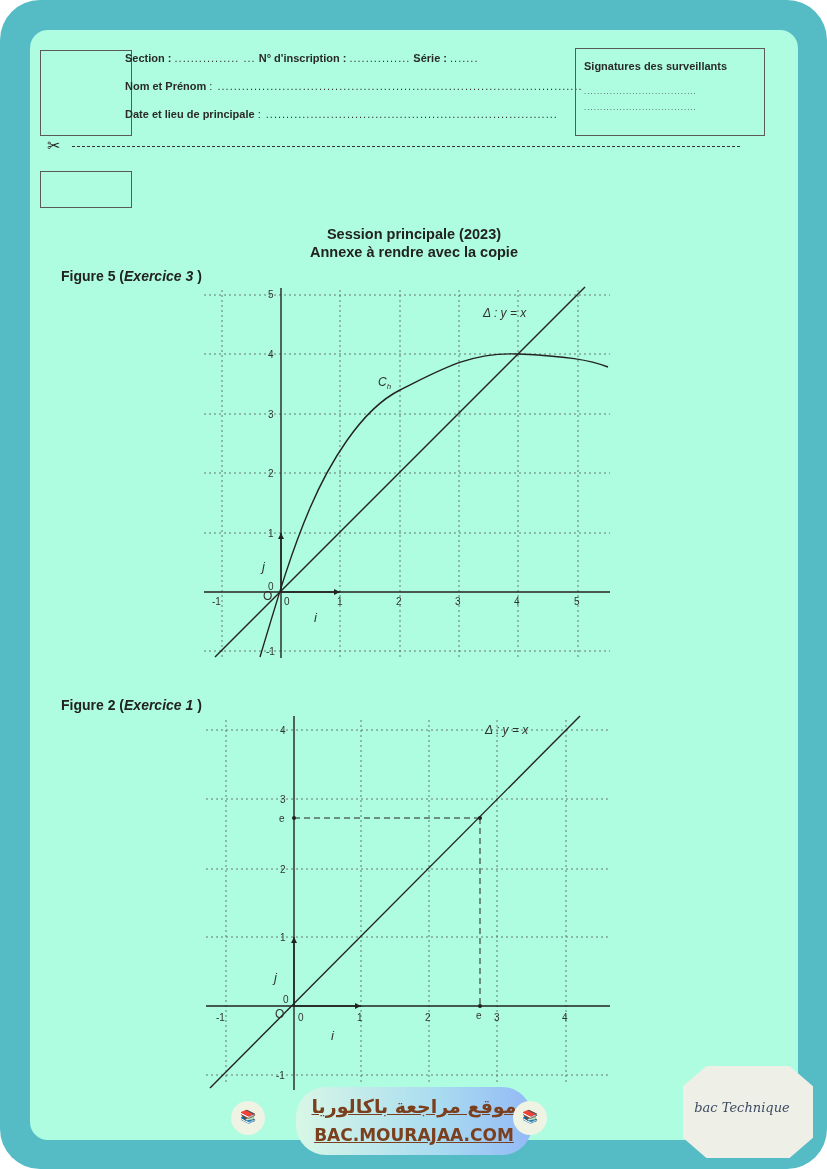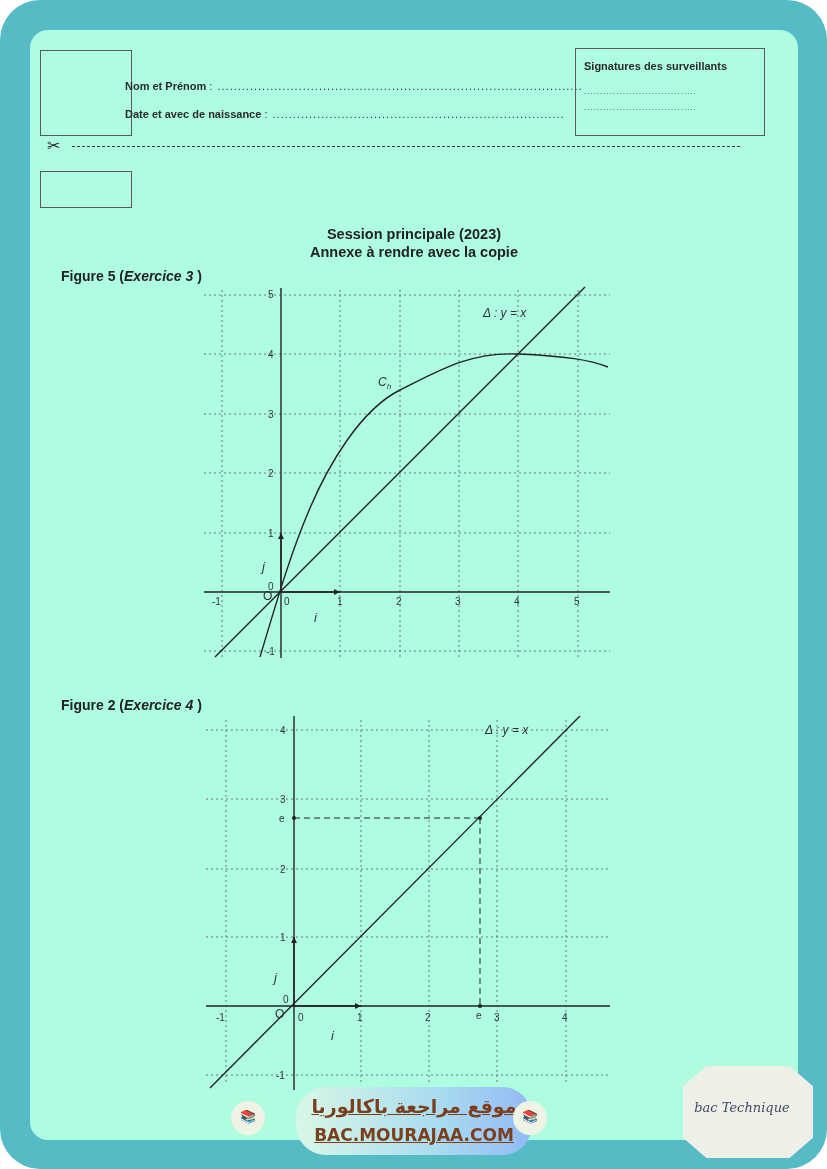--- a/index.html
+++ b/index.html
@@ -24,26 +24,34 @@
   .badge{position:absolute;left:683px;top:1066px;width:130px;height:92px;background:#eeefe6;clip-path:polygon(18% 0,82% 0,100% 22%,100% 78%,82% 100%,18% 100%,0 78%,0 22%);}
   .badge span{position:absolute;left:0;width:118px;top:34px;text-align:center;font-family:"DejaVu Serif",serif;font-style:italic;font-size:13px;color:#3d4b63;}
 </style>
 </head>
 <body>
 
 <div class="frame"></div>
 <div class="page">
 
   <div class="box" style="left:10px;top:20px;width:76px;height:84px;"></div>
+  <div class="hdr" style="left:95px;top:22px;">
+    <span>Section :</span>
+    <span class="dots">................ ...</span>
+    <span>N° d'inscription :</span>
+    <span class="dots">...............</span>
+    <span>Série :</span>
+    <span class="dots">.......</span>
+  </div>
   <div class="hdr" style="left:95px;top:50px;">
     <span>Nom et Prénom</span>
     <span class="dots">: ..........................................................................................</span>
   </div>
   <div class="hdr" style="left:95px;top:78px;">
-    <span>Date et avec de naissance</span>
+    <span>Date et lieu de principale</span>
     <span class="dots">: ........................................................................</span>
   </div>
   <div class="box" style="left:545px;top:18px;width:174px;height:86px;">
     <div class="hdr" style="left:8px;top:11px;">Signatures des surveillants</div>
     <div class="abs dots" style="left:8px;top:38px;font-size:8px;">...................................</div>
     <div class="abs dots" style="left:8px;top:54px;font-size:8px;">...................................</div>
   </div>
   <div class="cut" style="left:17px;top:106px;">✂</div>
   <div class="cutline" style="left:42px;top:116px;"></div>
   <div class="box" style="left:10px;top:141px;width:76px;height:35px;"></div>
@@ -97,21 +105,21 @@
         <text x="236" y="625">-1</text>
     </g>
     <text x="233" y="570" font-size="12" fill="#333">O</text>
     <text x="284" y="592" font-size="13" font-style="italic" fill="#333" font-family="DejaVu Serif, serif">i⃗</text>
     <text x="232" y="541" font-size="13" font-style="italic" fill="#333" font-family="DejaVu Serif, serif">j⃗</text>
     <text x="453" y="287" font-size="12" font-style="italic" fill="#333" font-family="DejaVu Serif, serif">Δ : y = x</text>
     <text x="348" y="356" font-size="12" font-style="italic" fill="#333" font-family="DejaVu Serif, serif">C<tspan font-size="8" dy="3">h</tspan></text>
   </svg>
 
   <div class="fig-label" style="left:31px;top:667px;">
-    <span>Figure 2 (</span><i>Exercice 4</i><span> )</span>
+    <span>Figure 2 (</span><i>Exercice 1</i><span> )</span>
   </div>
 
   <svg class="abs" style="left:0;top:0;" width="768" height="1110" viewBox="0 0 768 1110">
     <g stroke="#555" stroke-width="0.8" stroke-dasharray="2,3" fill="none">
       <line x1="176" y1="700" x2="580" y2="700"></line>
       <line x1="176" y1="769" x2="580" y2="769"></line>
       <line x1="176" y1="839" x2="580" y2="839"></line>
       <line x1="176" y1="907" x2="580" y2="907"></line>
       <line x1="176" y1="1045" x2="580" y2="1045"></line>
       <line x1="196" y1="690" x2="196" y2="1055"></line>

